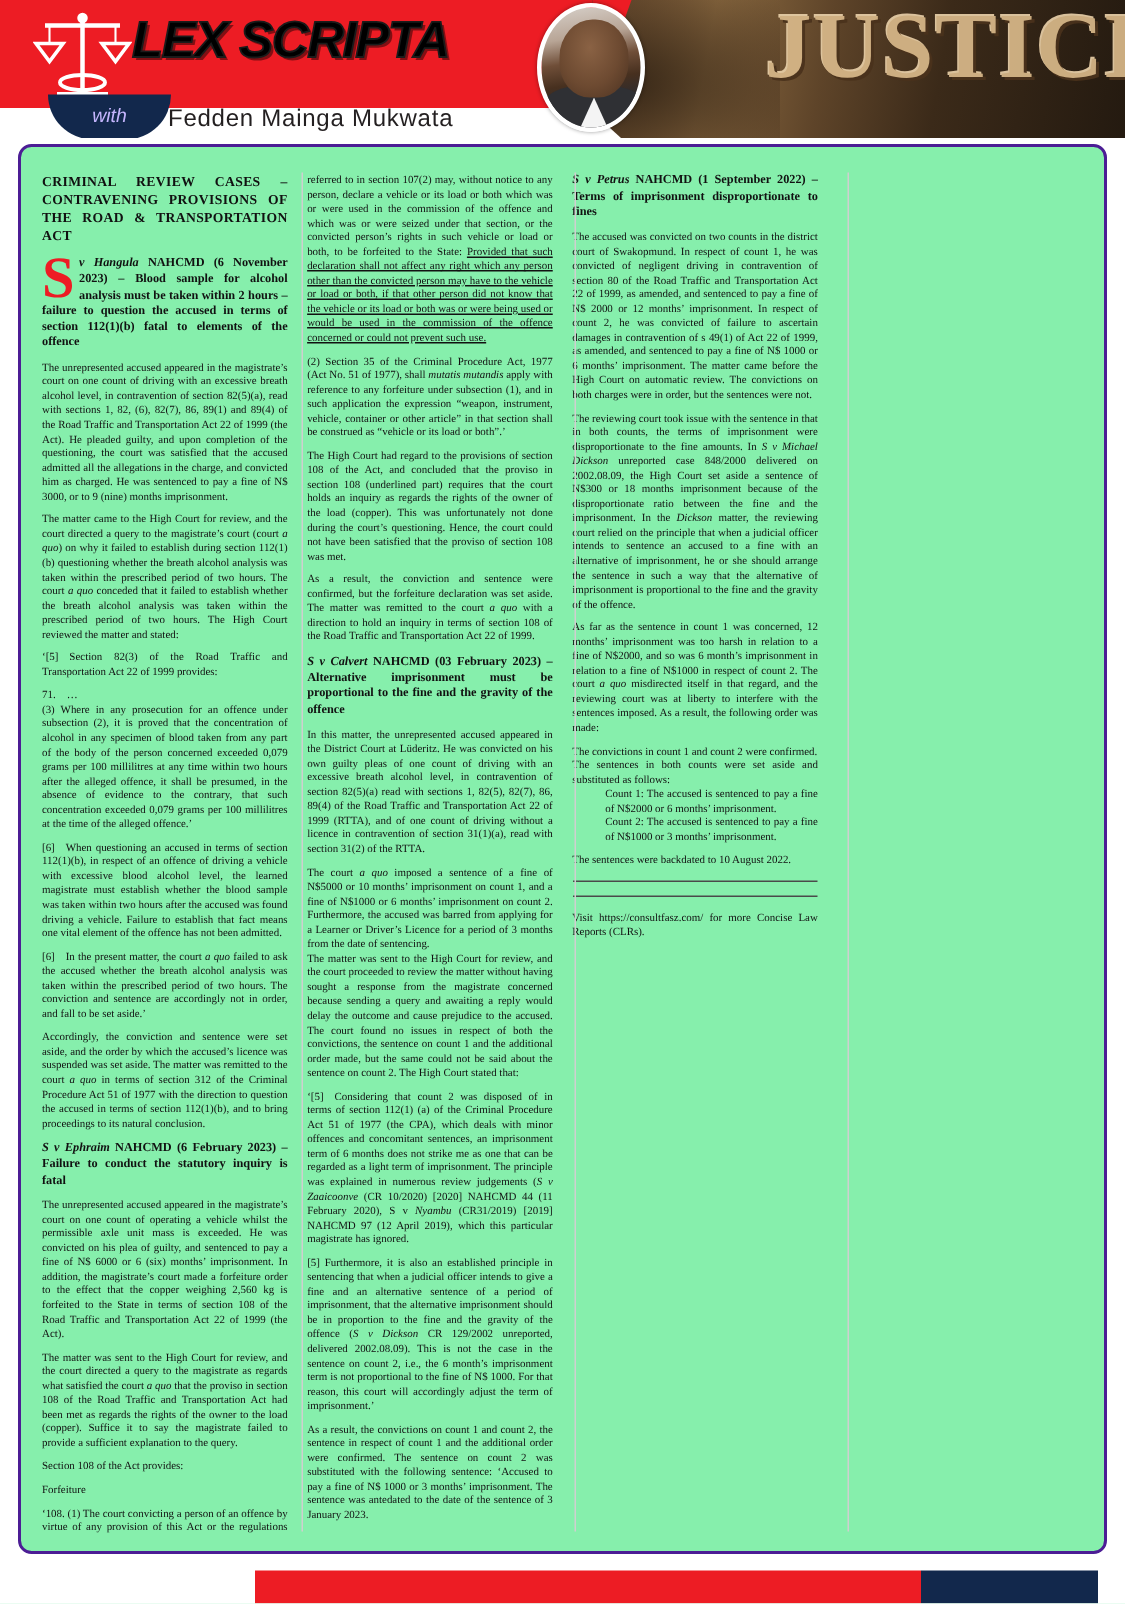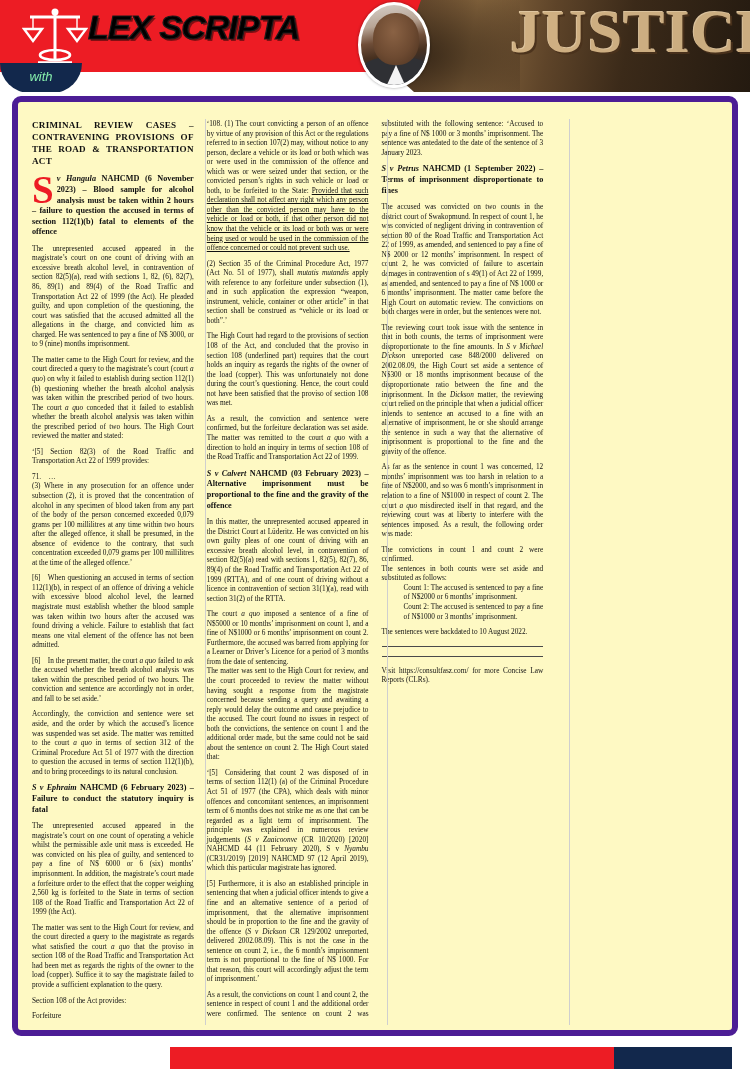--- a/index.html
+++ b/index.html
@@ -110,26 +110,26 @@
     font-size: 34px;
     letter-spacing: -1px;
     color: #000000;
     -webkit-text-stroke: 1.2px #1b1b1b;
     text-shadow: 2px 2px 0 rgba(0,0,0,.45);
     white-space: nowrap;
   }
 
   .with-badge {
     position: absolute;
-    left: 0; top: 63px;
+    left: 32px; top: 63px;
     width: 82px; height: 30px;
     background: #12284c;
     border-radius: 0 0 44px 44px;
     z-index: 6;
-    color: #86efac;
+    color: #c4b5fd;
     font-family: "Liberation Sans", sans-serif;
     font-style: italic;
     font-size: 13px;
     display: flex;
     align-items: center;
     justify-content: center;
     padding-bottom: 4px;
   }
 
   .author-name {
@@ -176,23 +176,23 @@
     clip-path: polygon(50% 0, 100% 100%, 0 100%);
   }
 
   
   .article-frame {
     position: absolute;
     left: 12px;
     top: 96px;
     width: 726px;
     height: 940px;
-    border: 6px solid #4c1d95;
+    border: 2px solid #4c1d95;
     border-radius: 9px;
-    background: #fef9c3;
+    background: #86efac;
     padding: 17px 14px 4px 14px;
   }
 
   .columns {
     column-count: 4;
     column-gap: 13px;
     column-fill: auto;
     height: 908px;
     font-size: 7.3px;
     line-height: 1.31;
@@ -315,20 +315,21 @@
 
     <div class="logo-text">LEX SCRIPTA</div>
 
     <div class="author-portrait">
       <div class="portrait-suit"></div>
       <div class="portrait-shirt"></div>
       <div class="portrait-face"></div>
     </div>
 
     <div class="with-badge">with</div>
+    <div class="author-name">Fedden Mainga Mukwata</div>
   </div>
 
   <div class="article-frame">
     <div class="col-rule r1"></div>
     <div class="col-rule r2"></div>
     <div class="col-rule r3"></div>
 
     <div class="columns">
 
       <h1 class="article-title">CRIMINAL REVIEW CASES – CONTRAVENING PROVISIONS OF THE ROAD &amp; TRANSPORTATION ACT</h1>

